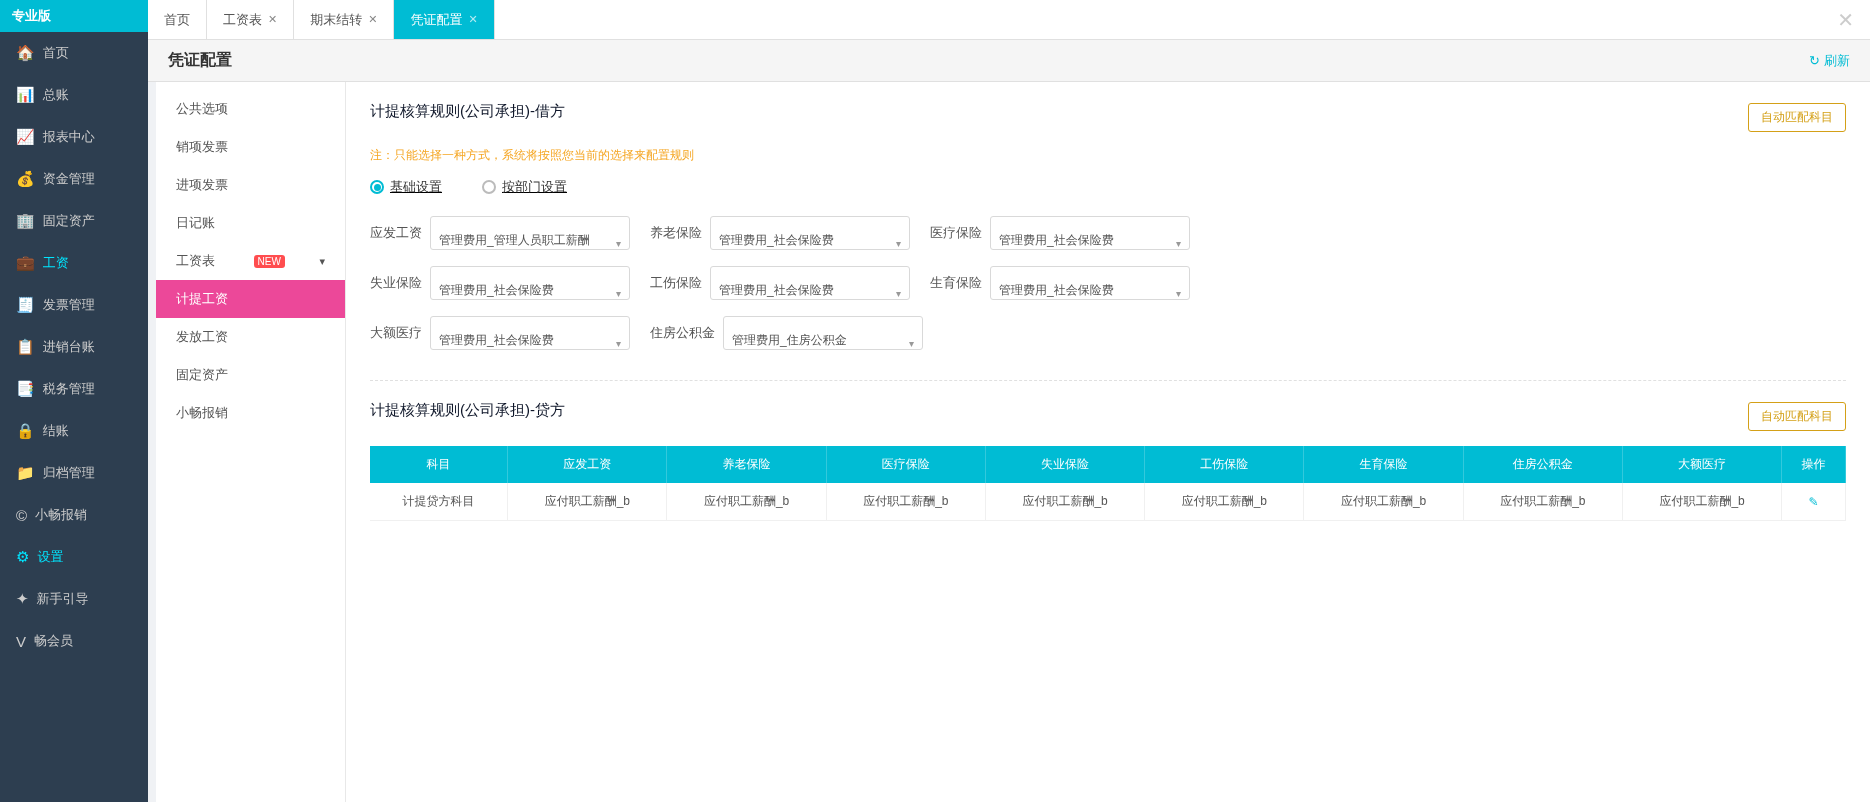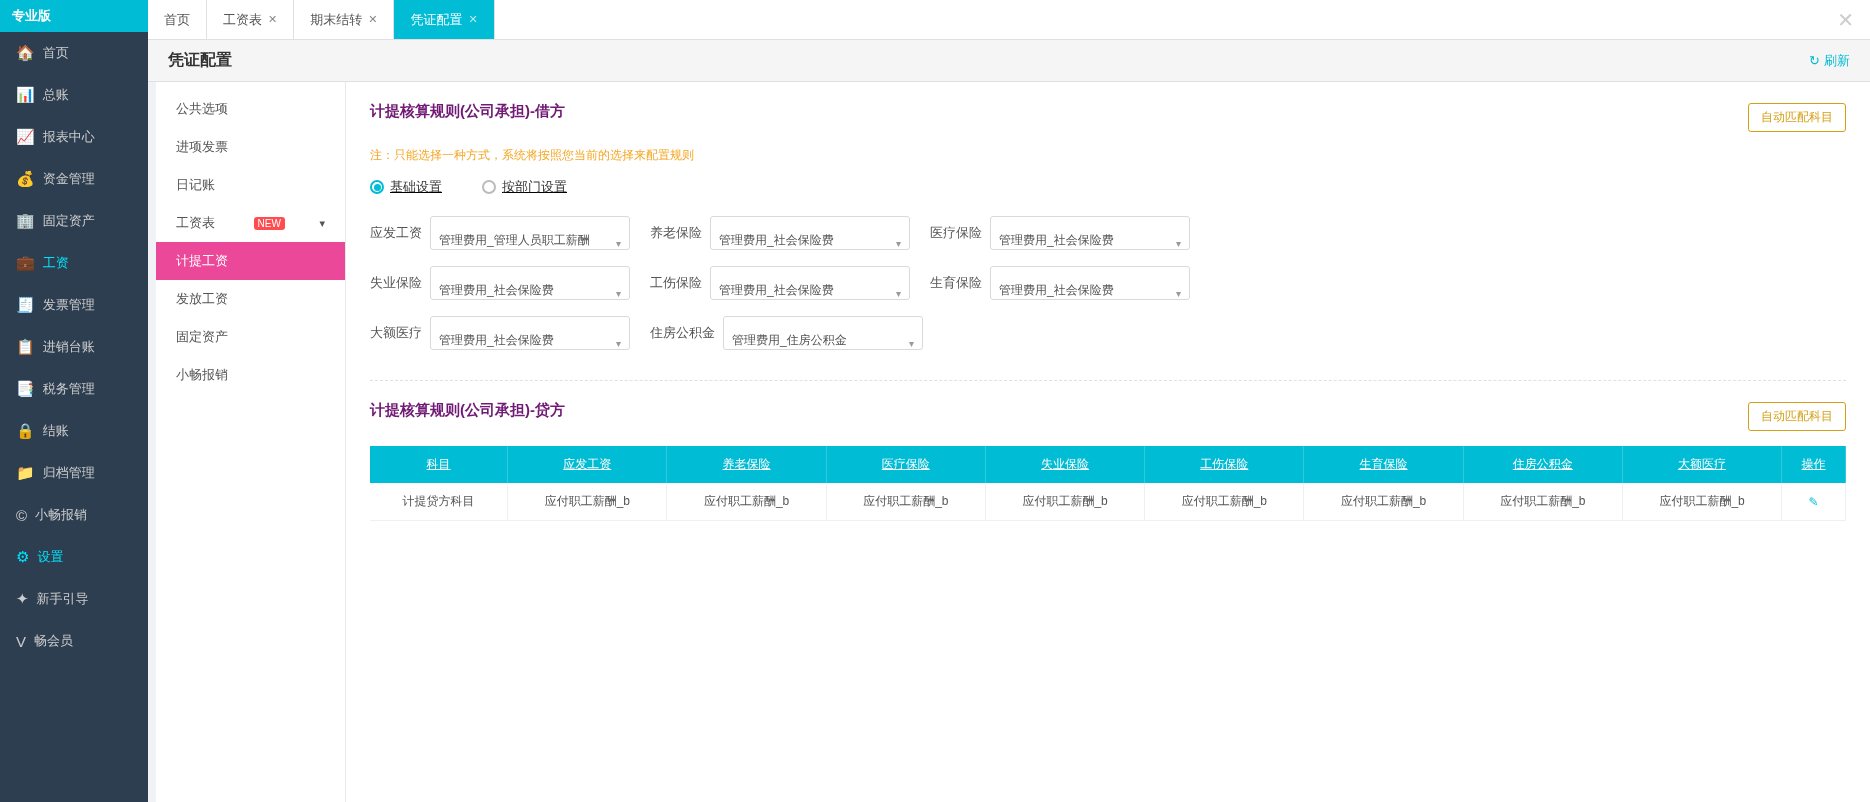--- a/index.html
+++ b/index.html
@@ -148,22 +148,22 @@
       padding: 20px 24px;
       background: #fff;
     }
 
     
     .section {
       margin-bottom: 30px;
     }
     .section-title {
       font-size: 15px;
-      font-weight: bold;
-      color: #701a75;
+      font-weight: normal;
+      color: #0f172a;
       margin-bottom: 12px;
     }
     .section-note {
       color: #f5a623;
       font-size: 12px;
       margin-bottom: 14px;
     }
 
     
     .radio-group {
@@ -271,21 +271,20 @@
 
     
     .data-table {
       width: 100%;
       border-collapse: collapse;
       font-size: 12px;
     }
     .data-table thead tr {
       background: #00bcd4;
       color: #fff;
-      text-decoration: underline;
     }
     .data-table thead th {
       padding: 10px 8px;
       text-align: center;
       font-weight: normal;
       border-right: 1px solid rgba(255,255,255,0.2);
     }
     .data-table tbody tr {
       background: #fff;
     }
@@ -397,20 +396,23 @@
       <span>↻</span>
       <span>刷新</span>
     </div>
   </div>
 
   <div class="content-area">
 
     <div class="left-nav">
       <div class="left-nav-item">
         <span>公共选项</span>
+      </div>
+      <div class="left-nav-item">
+        <span>销项发票</span>
       </div>
       <div class="left-nav-item">
         <span>进项发票</span>
       </div>
       <div class="left-nav-item">
         <span>日记账</span>
       </div>
       <div class="left-nav-item">
         <span>工资表</span>
         <span class="new-badge">NEW</span>

